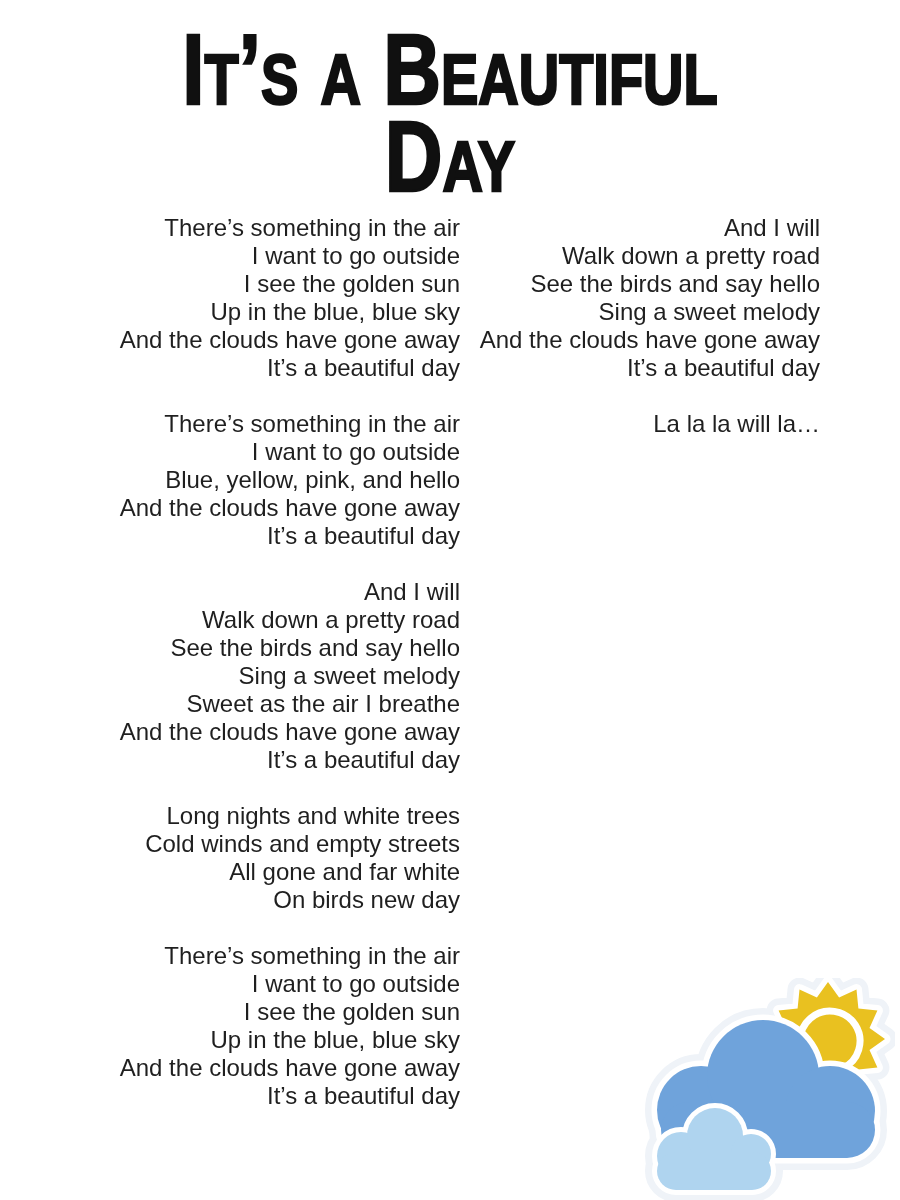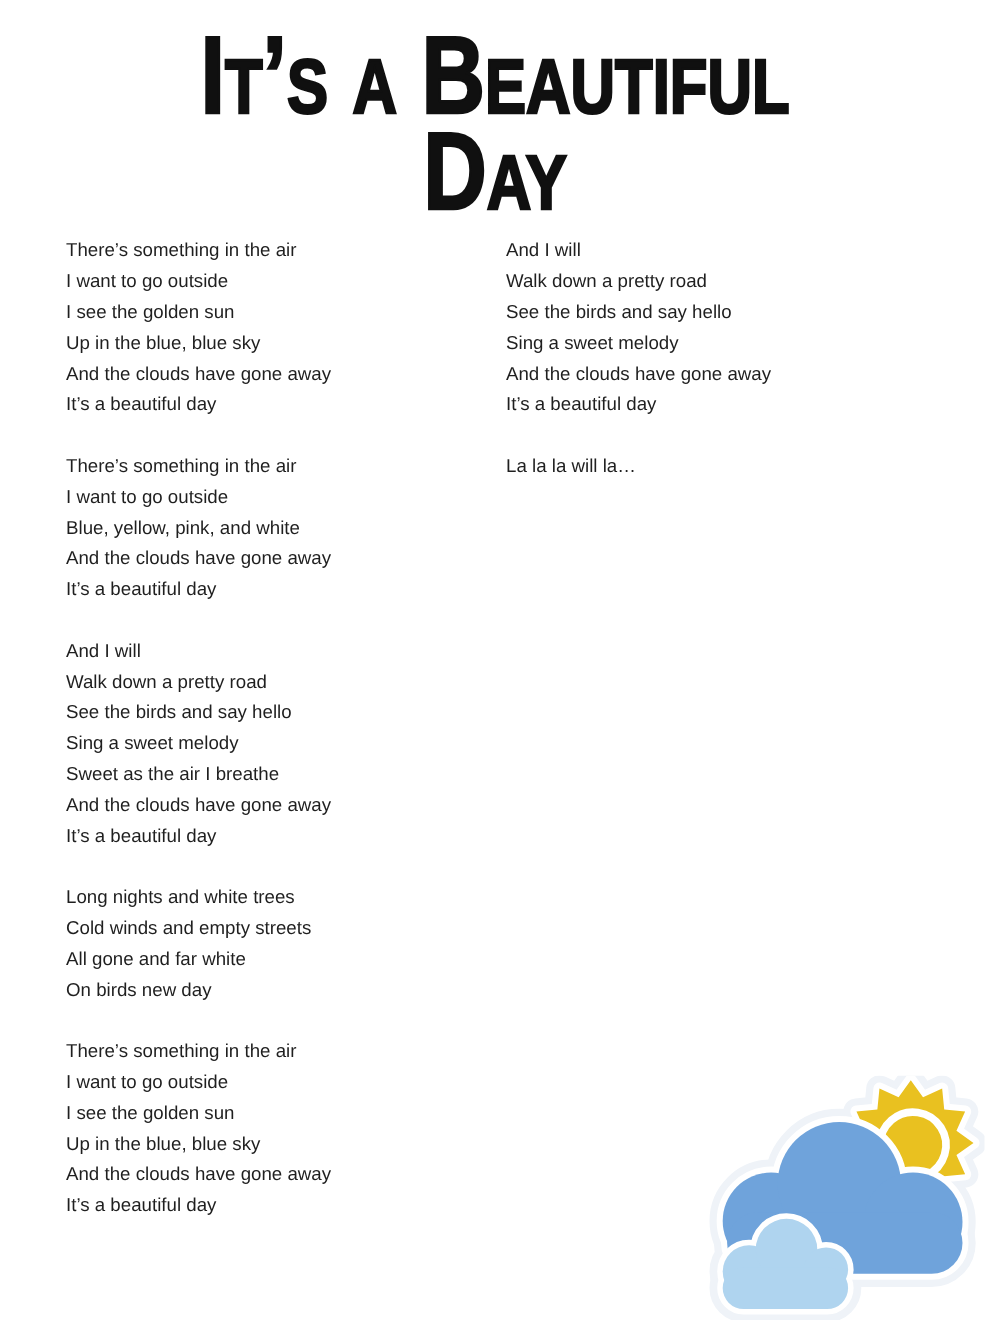--- a/index.html
+++ b/index.html
@@ -28,22 +28,22 @@
   }
   .title .title-line { display:block; }
   .columns {
     position:absolute;
     top:214px; left:0;
     width:900px;
     display:flex;
     align-items:flex-start;
   }
   .col {
-    text-align:left;
-    font-size:17px;
+    text-align:right;
+    font-size:24px;
     line-height:28px;
     color:#1f1f1f;
   }
   .col-left  { width:400px; margin-left:60px; }
   .col-right { width:360px; }
   .verse { margin-bottom:28px; }
   .verse .line { display:block; }
   .illustration {
     position:absolute;
     left:633px; top:978px;
@@ -64,21 +64,21 @@
         <span class="line">There’s something in the air</span>
         <span class="line">I want to go outside</span>
         <span class="line">I see the golden sun</span>
         <span class="line">Up in the blue, blue sky</span>
         <span class="line">And the clouds have gone away</span>
         <span class="line">It’s a beautiful day</span>
       </p>
       <p class="verse">
         <span class="line">There’s something in the air</span>
         <span class="line">I want to go outside</span>
-        <span class="line">Blue, yellow, pink, and white</span>
+        <span class="line">Blue, yellow, pink, and hello</span>
         <span class="line">And the clouds have gone away</span>
         <span class="line">It’s a beautiful day</span>
       </p>
       <p class="verse">
         <span class="line">And I will</span>
         <span class="line">Walk down a pretty road</span>
         <span class="line">See the birds and say hello</span>
         <span class="line">Sing a sweet melody</span>
         <span class="line">Sweet as the air I breathe</span>
         <span class="line">And the clouds have gone away</span>

